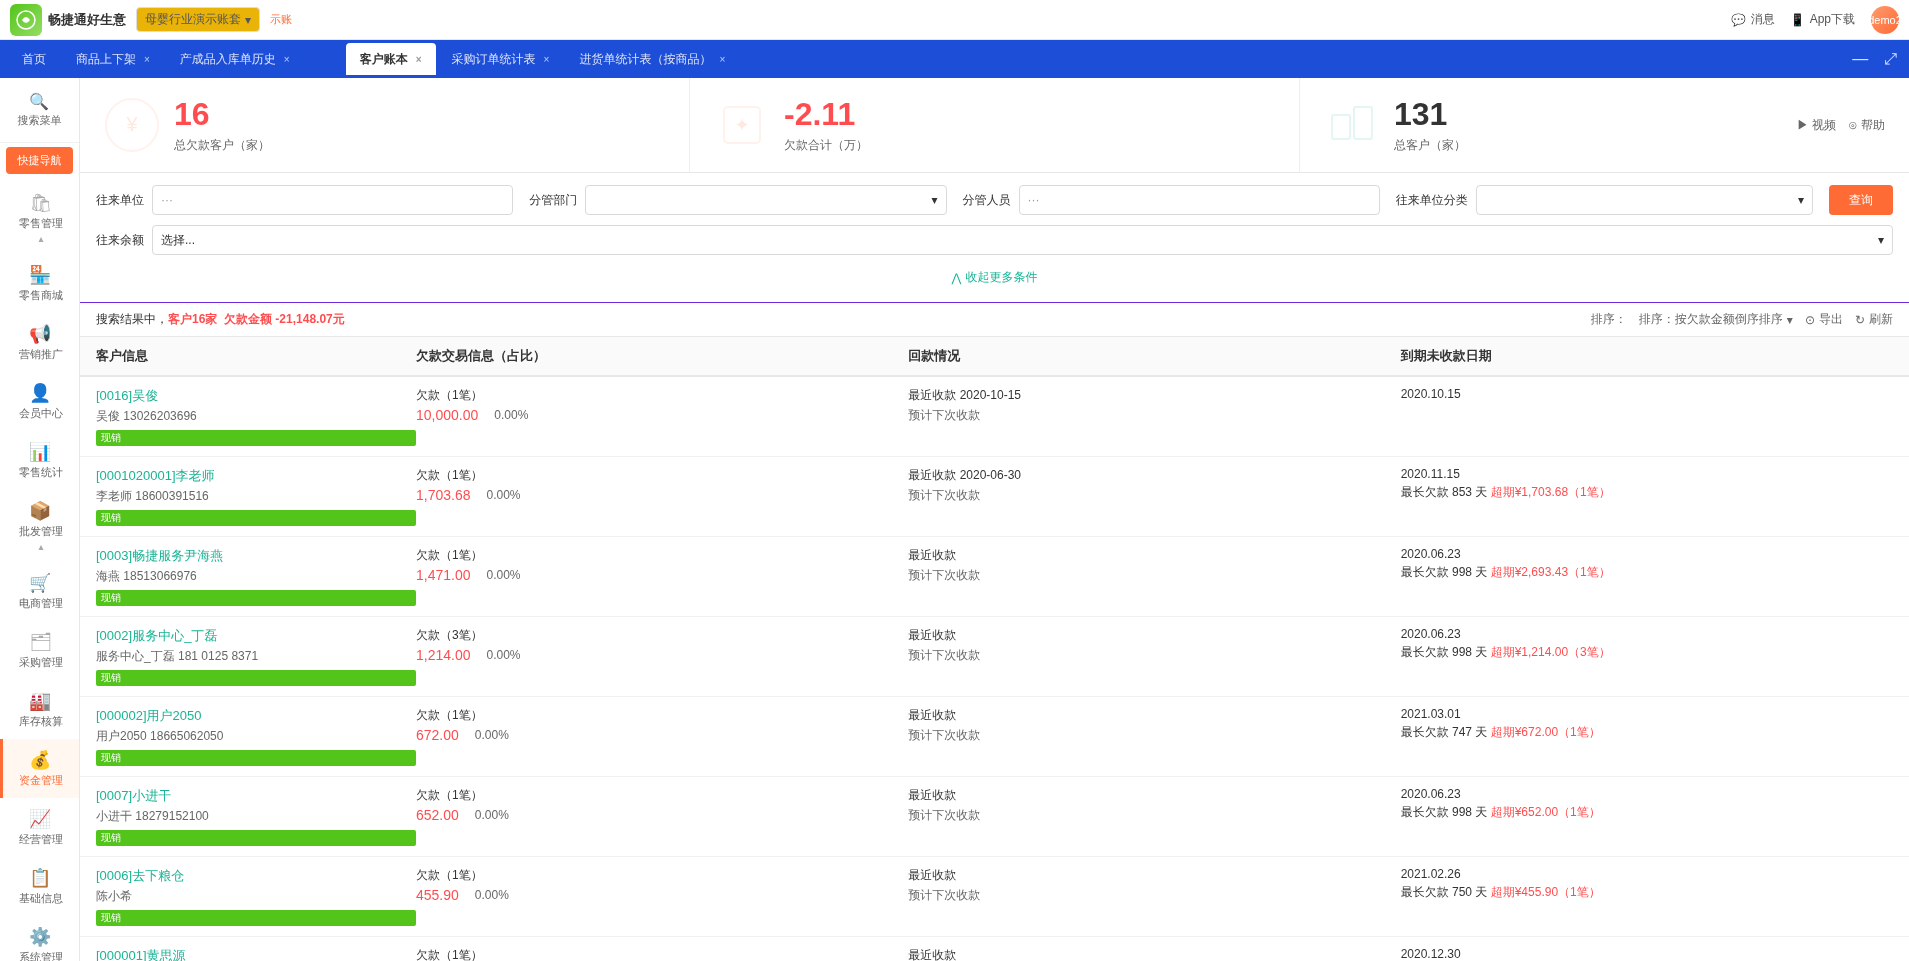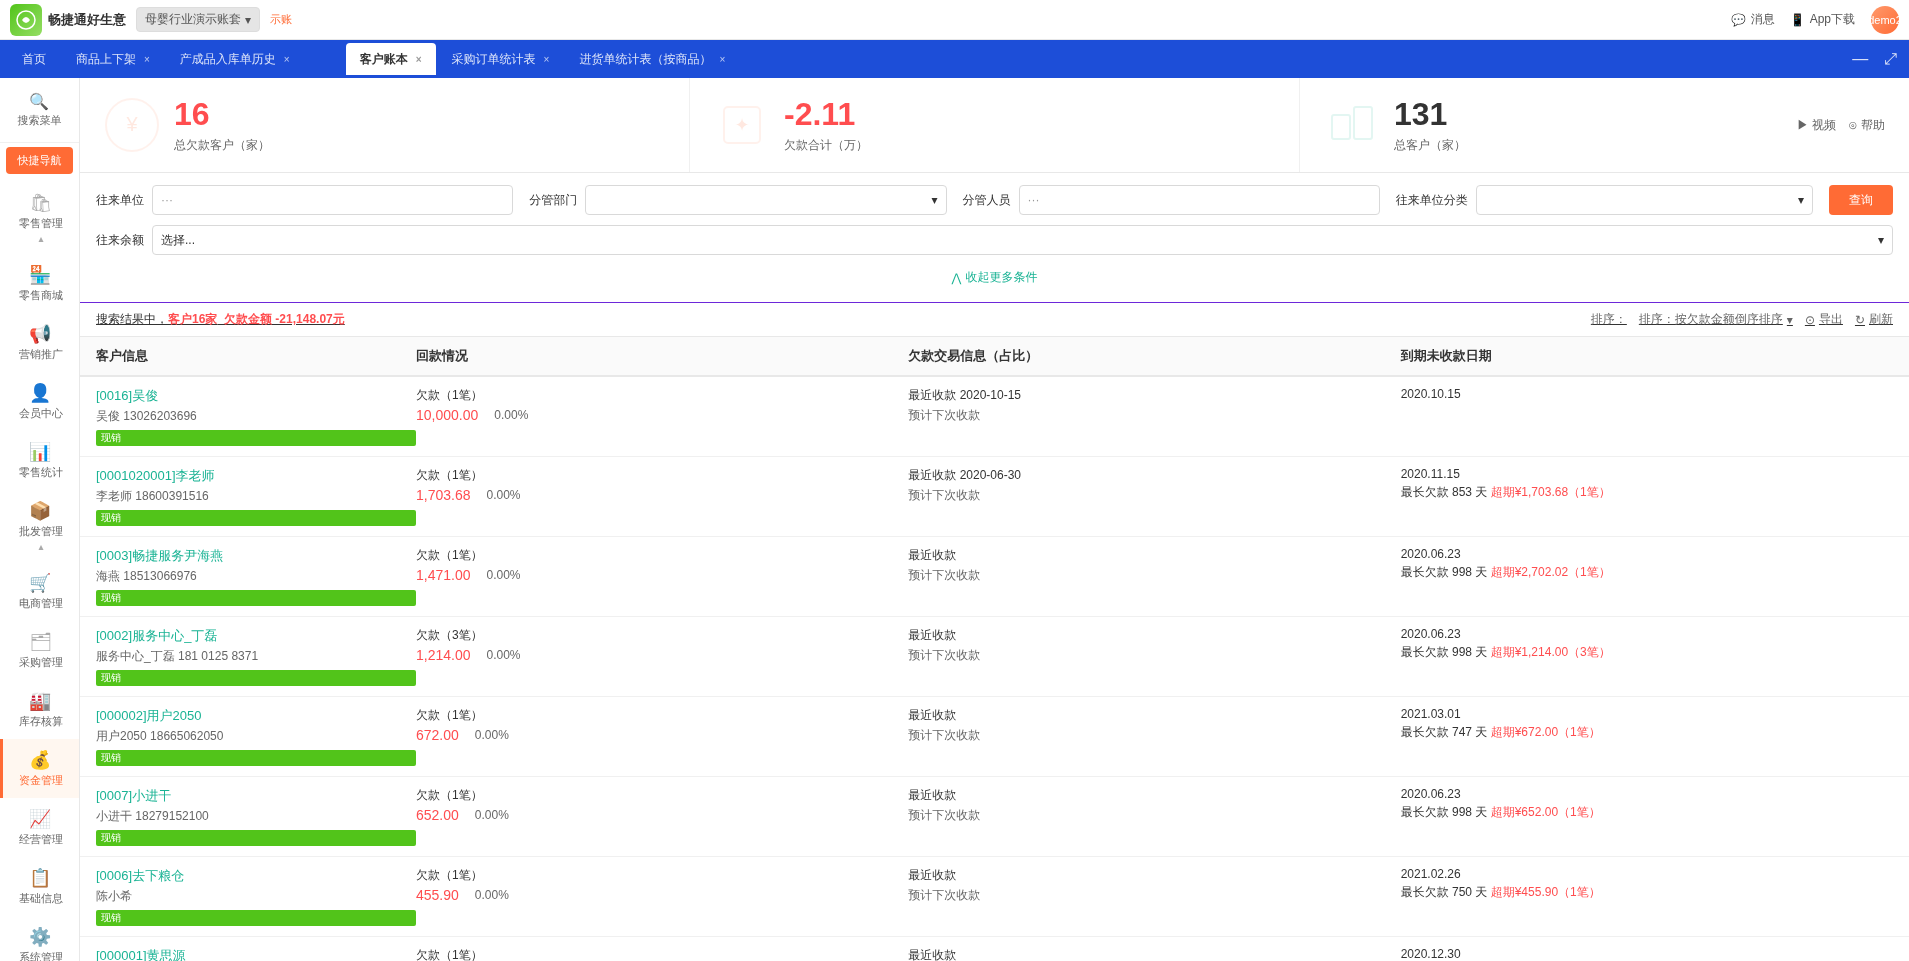--- a/index.html
+++ b/index.html
@@ -4,21 +4,21 @@
   <style>
     * { box-sizing: border-box; margin: 0; padding: 0; font-family: 'Microsoft YaHei', Arial, sans-serif; }
     body { background: #f5f5f5; font-size: 13px; color: #333; overflow-x: hidden; }
 
     
     .top-bar { display: flex; align-items: center; background: #fff; height: 40px; border-bottom: 1px solid #e8e8e8; padding: 0 10px; justify-content: space-between; }
     .top-bar-left { display: flex; align-items: center; gap: 10px; }
     .logo-area { display: flex; align-items: center; gap: 6px; }
     .logo-icon { width: 32px; height: 32px; background: linear-gradient(135deg, #52c41a, #95de64); border-radius: 6px; display: flex; align-items: center; justify-content: center; color: white; font-size: 14px; font-weight: bold; }
     .app-name { font-size: 13px; color: #333; font-weight: bold; }
-    .industry-selector { display: flex; align-items: center; gap: 4px; background: #e5e5e5; padding: 3px 8px; border-radius: 4px; cursor: pointer; font-size: 12px; color: #555; border: 1px solid #ddd; }
+    .industry-selector { display: flex; align-items: center; gap: 4px; background: #eab308; padding: 3px 8px; border-radius: 4px; cursor: pointer; font-size: 12px; color: #555; border: 1px solid #ddd; }
     .top-bar-right { display: flex; align-items: center; gap: 16px; }
     .top-action { display: flex; align-items: center; gap: 4px; cursor: pointer; font-size: 12px; color: #555; }
     .avatar { width: 28px; height: 28px; border-radius: 50%; background: linear-gradient(135deg, #ff9a6c, #ff6b35); display: flex; align-items: center; justify-content: center; color: white; font-size: 11px; }
 
     
     .tab-bar { display: flex; align-items: center; background: #1d4ed8; height: 38px; padding: 0 8px; overflow-x: auto; }
     .tab-item { display: flex; align-items: center; gap: 4px; padding: 0 14px; height: 32px; border-radius: 4px 4px 0 0; cursor: pointer; font-size: 12px; color: rgba(255,255,255,0.85); white-space: nowrap; margin-right: 2px; }
     .tab-item.active { background: #fff; color: #333; font-weight: bold; margin-left: 40px; }
     .tab-item .close-x { font-size: 10px; color: rgba(255,255,255,0.7); margin-left: 4px; cursor: pointer; }
     .tab-item.active .close-x { color: #999; }
@@ -330,21 +330,21 @@
         </div>
       </div>
       <div style="text-align:center;padding:4px 0;">
         <div class="collapse-btn">
           <span>⋀</span>
           <span>收起更多条件</span>
         </div>
       </div>
     </div>
 
-    <div style="background:#fff; padding: 8px 16px; display:flex; justify-content:space-between; align-items:center; border-bottom:1px solid #e8e8e8;text-decoration:underline;">
+    <div style="background:#fff; padding: 8px 16px; display:flex; justify-content:space-between; align-items:center; border-bottom:1px solid #e8e8e8;">
       <div class="filter-summary-text">
         搜索结果中，<span>客户16家</span>&nbsp;&nbsp;<span>欠款金额 -21,148.07元</span>
       </div>
       <div class="sort-area">
         <span>排序：</span>
         <div class="sort-select">
           <span>排序：按欠款金额倒序排序</span>
           <span>▾</span>
         </div>
         <div class="sort-action">
@@ -354,22 +354,22 @@
         <div class="sort-action">
           <span>↻</span>
           <span>刷新</span>
         </div>
       </div>
     </div>
 
     <div class="data-table">
       <div class="table-header">
         <div>客户信息</div>
+        <div>欠款交易信息（占比）</div>
         <div>回款情况</div>
-        <div>欠款交易信息（占比）</div>
         <div>到期未收款日期</div>
       </div>
 
       <div id="table-body">
           <div class="table-row">
     <div class="customer-info">
       <span class="customer-name">[0016]吴俊</span>
       <span class="customer-sub">吴俊 13026203696</span>
       <span class="customer-tag">现销</span>
     </div>
@@ -422,21 +422,21 @@
         <span class="debt-amount">1,471.00</span>
         <span class="debt-ratio">0.00%</span>
       </div>
     </div>
     <div class="recovery-info">
       <span>最近收款</span>
       <span class="recovery-date">预计下次收款</span>
     </div>
     <div class="due-info">
       <span class="due-date">2020.06.23</span>
-      <span class="due-overdue">最长欠款 998 天 <span class="overdue-link">超期¥2,702.02（1笔）</span></span>
+      <span class="due-overdue">最长欠款 998 天 <span class="overdue-link">超期¥2,693.43（1笔）</span></span>
     </div>
   </div>
           <div class="table-row">
     <div class="customer-info">
       <span class="customer-name">[0002]服务中心_丁磊</span>
       <span class="customer-sub">服务中心_丁磊 181 0125 8371</span>
       <span class="customer-tag">现销</span>
     </div>
     <div class="debt-info">
       <span class="debt-count">欠款（3笔）</span>

